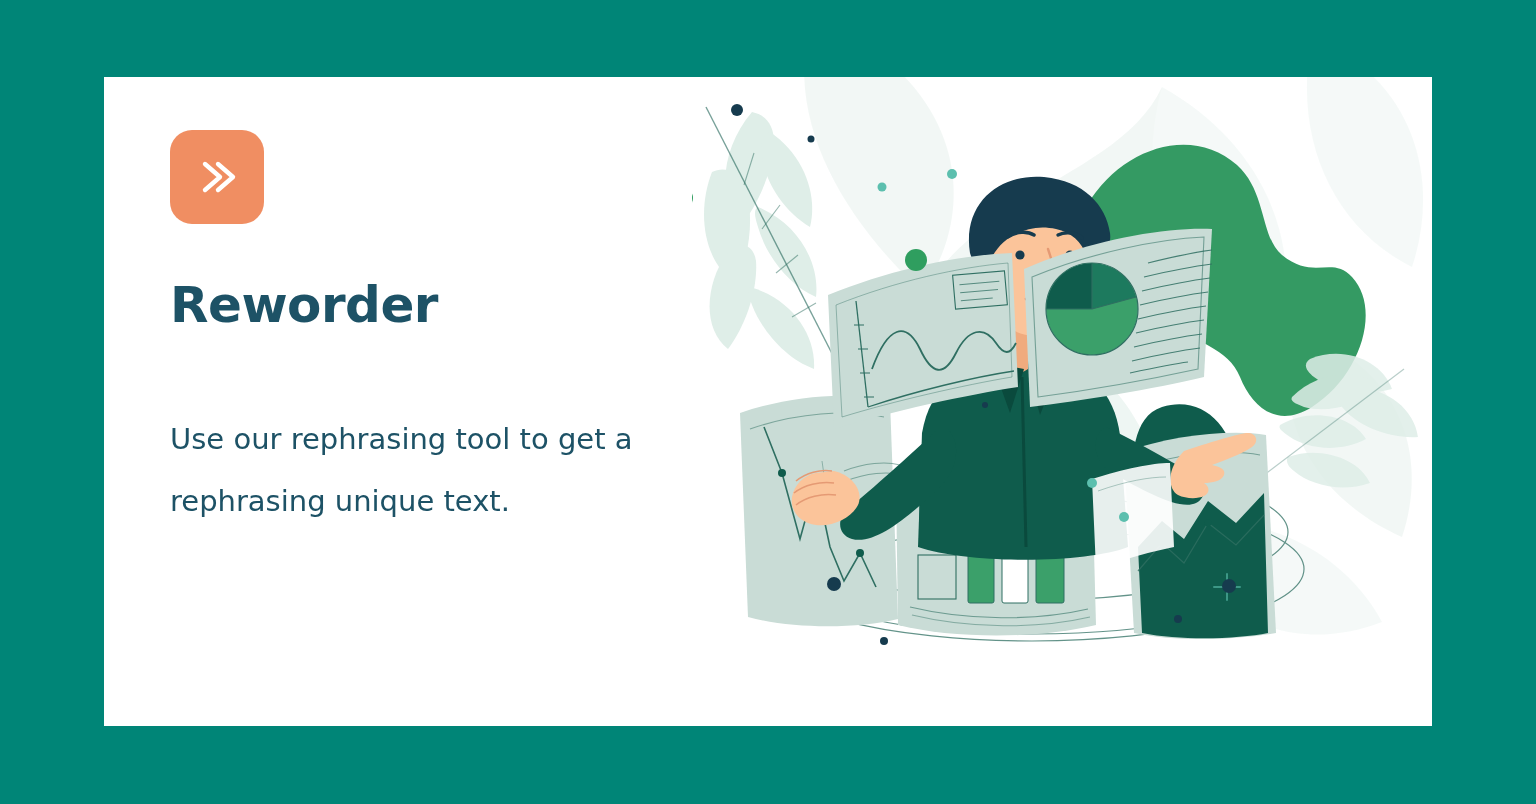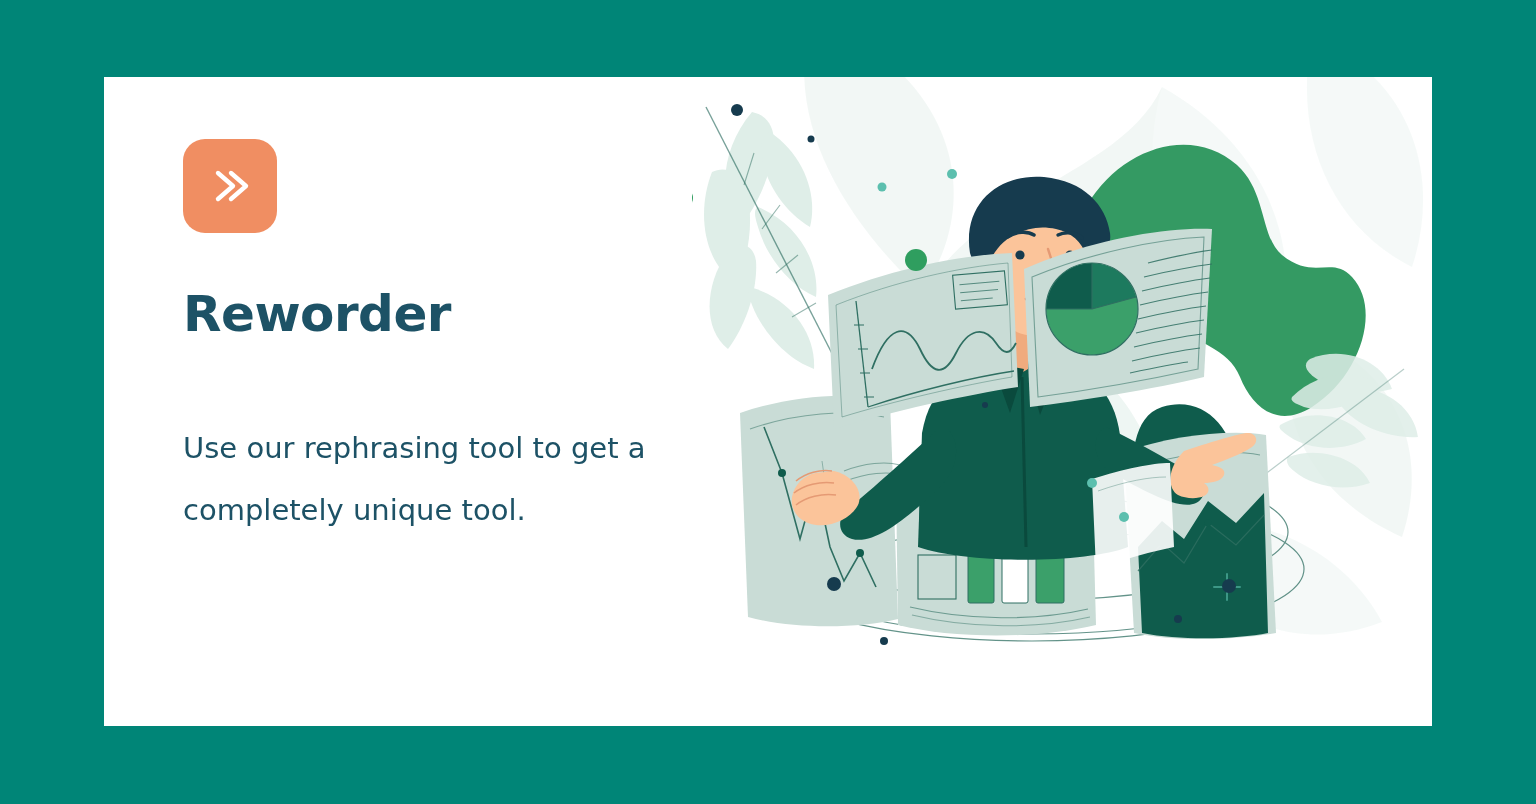--- a/index.html
+++ b/index.html
@@ -29,25 +29,24 @@
     width: 1328px;
     height: 649px;
     background: #ffffff;
     overflow: hidden;
   }
 
   
   .text-col {
     position: absolute;
     left: 66px;
-    top: 9px;
+    top: 0;
     width: 600px;
     height: 649px;
     z-index: 40;
-    margin-left: 13px;
   }
 
   .app-icon {
     position: absolute;
     left: 0;
     top: 53px;
     width: 94px;
     height: 94px;
     border-radius: 22px;
     background: #f08e62;
@@ -338,18 +337,18 @@
         <span>
           <svg width="44" height="44" viewBox="0 0 44 44" xmlns="http://www.w3.org/2000/svg">
             <path d="M10 9 L25 22 L10 35" fill="none" stroke="#ffffff" stroke-width="4.4" stroke-linecap="round" stroke-linejoin="round"></path>
             <path d="M23 9 L38 22 L23 35" fill="none" stroke="#ffffff" stroke-width="4.4" stroke-linecap="round" stroke-linejoin="round"></path>
           </svg>
         </span>
       </div>
 
       <h1 class="page-title">Reworder</h1>
 
-      <p class="page-subtitle">Use our rephrasing tool to get a completely unique tool.</p>
+      <p class="page-subtitle">Use our rephrasing tool to get a rephrasing unique text.</p>
 
     </div>
 
   </div>
 </div>
 
 </body></html>

